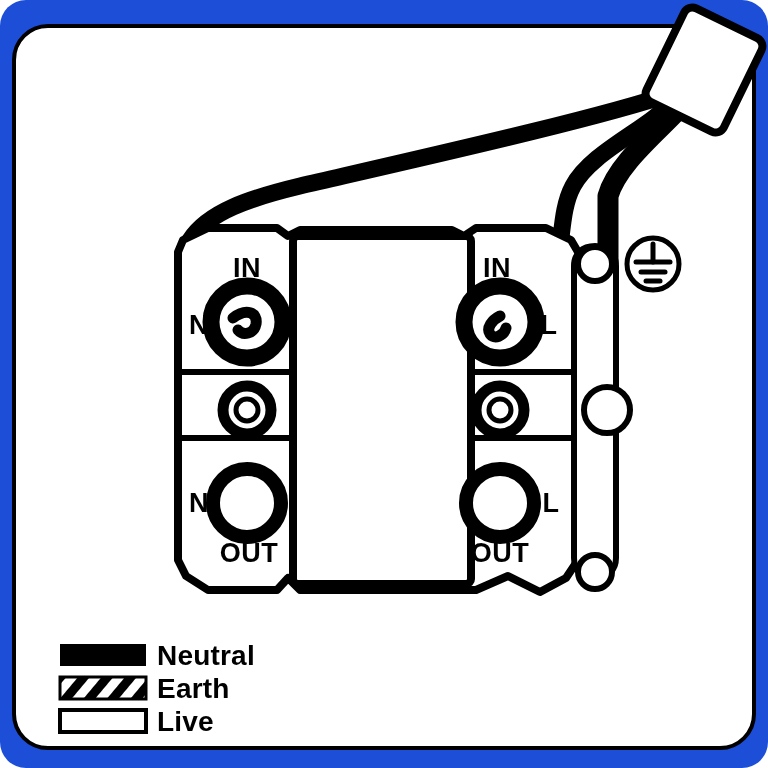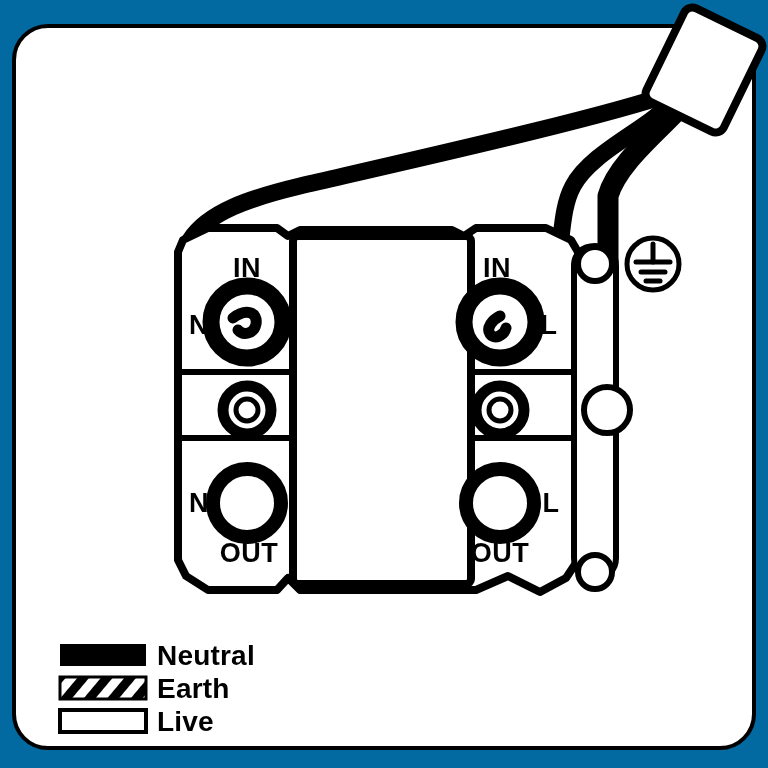--- a/index.html
+++ b/index.html
@@ -8,22 +8,23 @@
     padding: 0;
     background: #ffffff;
   }
   body {
     font-family: "Liberation Sans", sans-serif;
   }
   #stage {
     position: relative;
     width: 768px;
     height: 768px;
-    background: #0369a1;
+    background: #1d4ed8;
     overflow: hidden;
+    border-radius: 26px;
   }
   #diagram {
     position: absolute;
     left: 0;
     top: 0;
     width: 768px;
     height: 768px;
     display: block;
   }
   .lbl {

